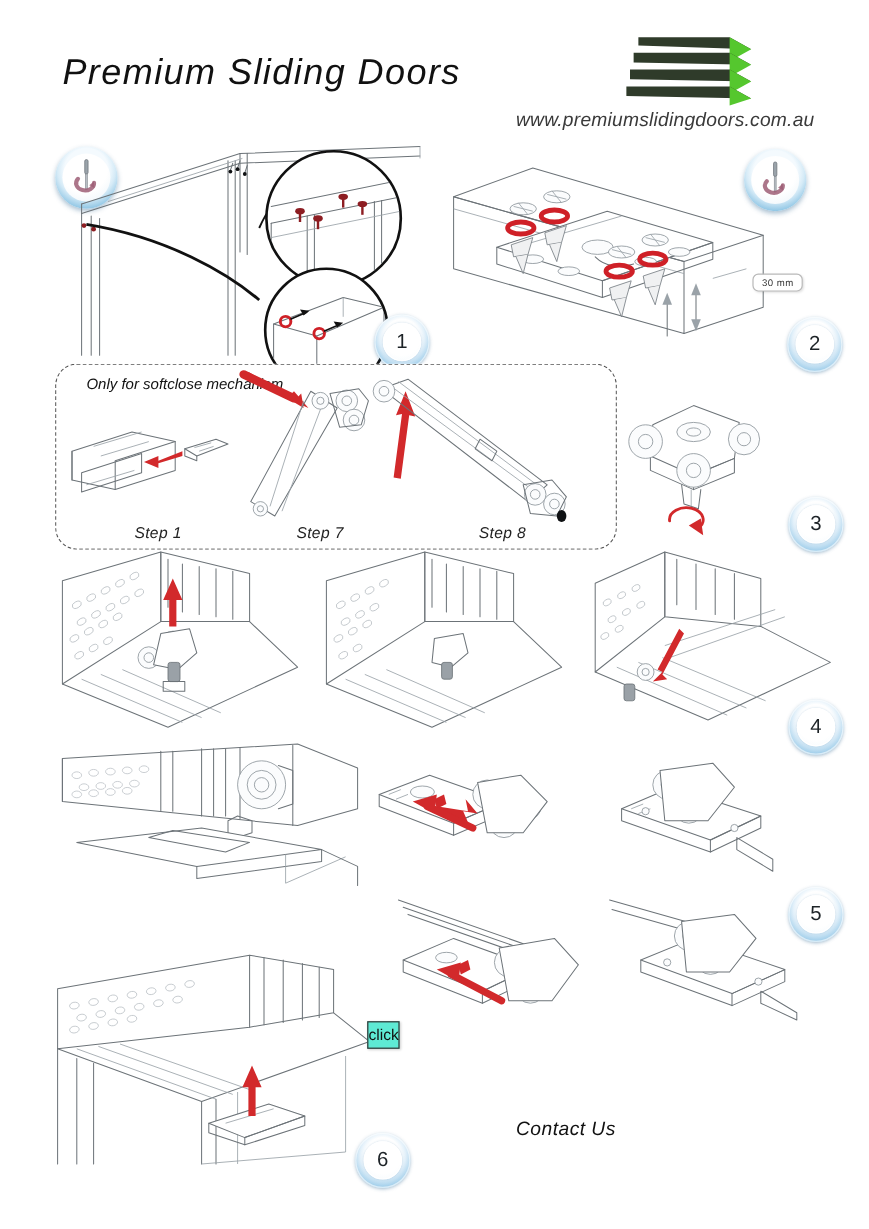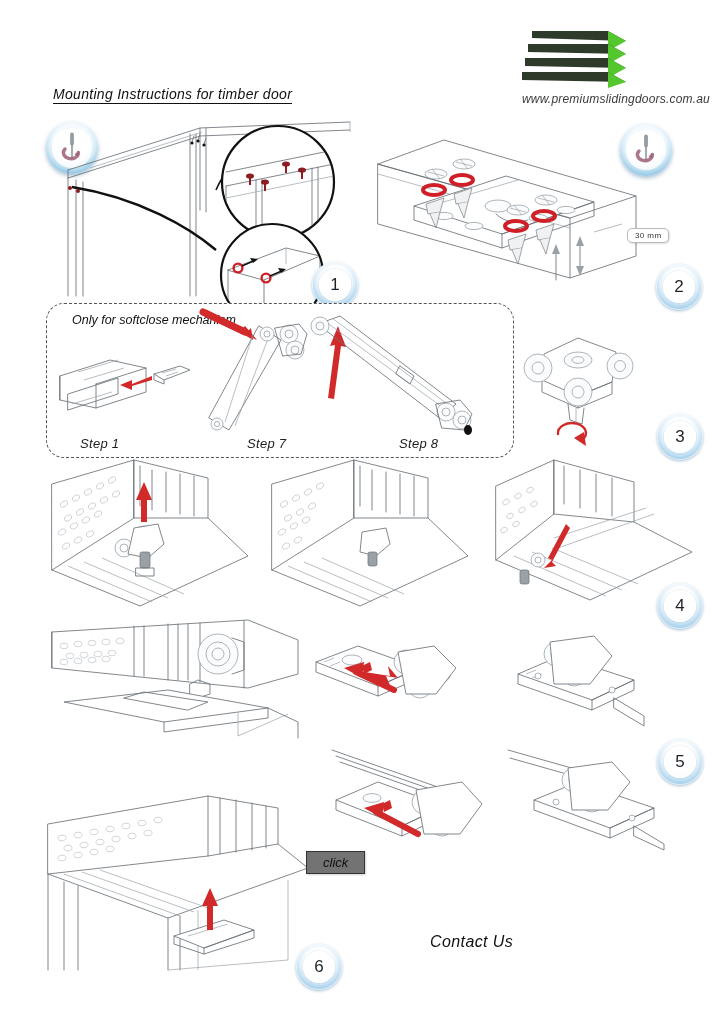--- a/index.html
+++ b/index.html
@@ -17,22 +17,22 @@
     letter-spacing:1.2px;color:#111;white-space:nowrap;
   }
   .subtitle{
     position:absolute;left:53px;top:86px;
     font-size:14px;font-style:italic;letter-spacing:.3px;
     border-bottom:1.4px solid #111;padding-bottom:1px;
     color:#111;white-space:nowrap;
   }
   .logo{position:absolute;left:522px;top:28px;width:120px;height:62px;}
   .url{
-    position:absolute;left:430px;top:92px;width:280px;text-align:right;
-    font-size:12px;font-style:italic;color:#3a3a3a;letter-spacing:.2px;
+    position:absolute;left:430px;top:92px;width:280px;text-align:left;
+    font-size:16px;font-style:italic;color:#3a3a3a;letter-spacing:.2px;
   }
 
   
   .badge{
     position:absolute;width:46px;height:46px;border-radius:50%;
     background:
       radial-gradient(circle at 50% 40%, #ffffff 0 40%, #e4f1fa 52%, #a8d2ec 72%, #7fbde2 88%, #bcdcf0 100%);
     box-shadow:0 1px 3px rgba(60,110,150,.45), inset 0 0 0 1px rgba(255,255,255,.6);
     display:flex;align-items:center;justify-content:center;
   }
@@ -73,22 +73,22 @@
 
   
   .dim-label{
     position:absolute;left:627px;top:228px;
     padding:2px 7px;border:1px solid #b9b9b9;border-radius:5px;
     background:#fff;font-size:8px;letter-spacing:.4px;color:#333;
     box-shadow:1px 1px 2px rgba(0,0,0,.12);
   }
   .click-label{
     position:absolute;left:306px;top:851px;
-    padding:3px 16px;border:1px solid #333;background:#737373;
-    font-size:13px;font-style:italic;color:#111;
+    padding:3px 0;border:1px solid #333;background:#5eead4;
+    font-size:13px;color:#111;
     box-shadow:1px 1px 2px rgba(0,0,0,.18);
   }
 
   
   .contact-title{
     position:absolute;left:430px;top:933px;width:280px;text-align:left;
     font-size:16px;font-style:italic;color:#111;letter-spacing:.4px;
   }
   .contact-email{
     position:absolute;left:400px;top:958px;width:312px;text-align:center;
@@ -106,21 +106,21 @@
   .red{fill:#d2292b;}
   .redstroke{stroke:#d2292b;fill:none;stroke-width:2.4;stroke-linecap:round;}
   .screwpin{fill:#f0f1f2;stroke:#777e84;stroke-width:.7;}
   .callout{fill:#ffffff;stroke:#111;stroke-width:2.2;}
 </style>
 </head>
 <body>
 
 <div class="page">
 
-  <div class="subtitle">Mounting Instructions for timber door</div>
+  <div class="title">Premium Sliding Doors</div>
 
   <div class="logo">
     <svg width="120" height="62" viewBox="0 0 120 62">
       <g>
         <polygon points="10,3 86,3 104,13 10,10" fill="#2f3b2a"></polygon>
         <polygon points="86,3 104,13 86,23" fill="#55c72e"></polygon>
         <polygon points="6,16 86,16 104,26 6,24" fill="#2f3b2a"></polygon>
         <polygon points="86,16 104,26 86,36" fill="#55c72e"></polygon>
         <polygon points="3,30 86,30 104,40 3,38" fill="#2f3b2a"></polygon>
         <polygon points="86,30 104,40 86,50" fill="#55c72e"></polygon>
@@ -351,21 +351,21 @@
 
       <circle cx="146" cy="100" r="9" class="fillw2"></circle>
       <circle cx="146" cy="100" r="4" class="fillw2"></circle>
       <circle cx="162" cy="108" r="9" class="fillw2"></circle>
       <circle cx="162" cy="108" r="4" class="fillw2"></circle>
       <path class="ln" d="M136 92 L160 88 L172 102 L164 118 L142 116 Z"></path>
       <ellipse cx="168" cy="118" rx="4" ry="5" class="dark"></ellipse>
     </svg>
   </div>
 
-  <div class="step-label" style="left:80px;top:436px">Step 1</div>
+  <div class="step-label" style="left:112px;top:436px">Step 1</div>
   <div class="step-label" style="left:247px;top:436px">Step 7</div>
   <div class="step-label" style="left:399px;top:436px">Step 8</div>
 
   <div class="dwg" style="left:520px;top:320px">
     <svg width="130" height="130" viewBox="0 0 130 130">
       <path class="fillw" d="M24 34 L58 18 L96 32 L92 62 L58 76 L22 60 Z"></path>
       <path class="ln" d="M22 60 L22 72 L58 88 L58 76"></path>
       <path class="ln" d="M58 76 L92 62 L92 74 L58 88"></path>
       <ellipse cx="58" cy="40" rx="14" ry="8" class="fillw2"></ellipse>
       <ellipse cx="58" cy="40" rx="6" ry="3.4" class="fillw2"></ellipse>

